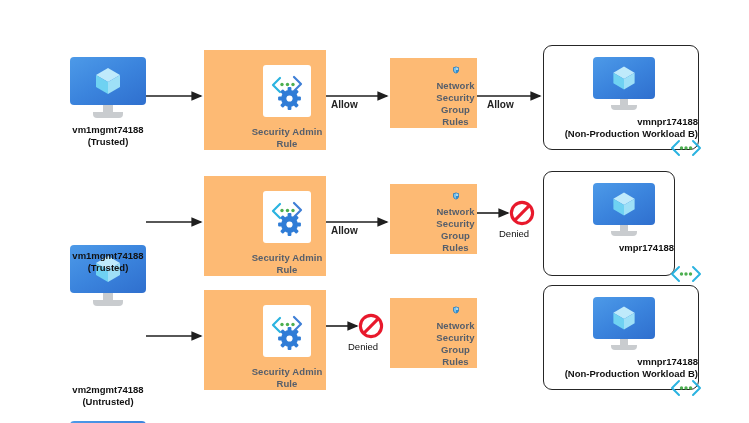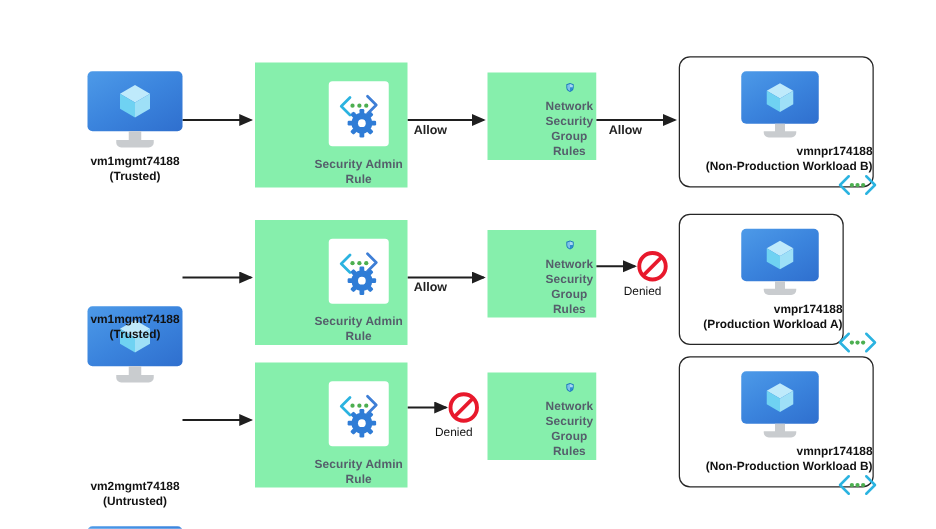--- a/index.html
+++ b/index.html
@@ -9,21 +9,21 @@
     font-family:"Liberation Sans", sans-serif;
     overflow:hidden;
     position:relative;
   }
   #diagram{position:absolute;left:0;top:0;width:749px;height:423px;}
 
   .node{position:absolute;box-sizing:border-box;}
 
   
   .panel{
-    background:#86efac;
+    background:#fdba74;
     display:flex;flex-direction:column;align-items:center;justify-content:flex-end;padding-left:44px;
   }
   .panel .panel-label{
     font-size:9.5px;font-weight:bold;color:#555e6b;text-align:center;line-height:12px;
     letter-spacing:.1px;
   }
 
   
   .white-tile{
     background:#ffffff;width:48px;height:58px;border-radius:3px;
@@ -255,21 +255,20 @@
       <div class="vm-stand" style="top:42px;width:8px;height:8px;"></div>
       <div class="vm-base" style="top:48px;width:26px;height:5px;border-radius:0 0 4px 4px;"></div>
       <svg class="vm-cube" width="23" height="25" viewBox="0 0 26 28" style="top:21px;">
         <polygon points="13,1 25,8 13,15 1,8" fill="#bfeafb"></polygon>
         <polygon points="1,8 13,15 13,27 1,20" fill="#6fd2f2"></polygon>
         <polygon points="25,8 13,15 13,27 25,20" fill="#9ee0f7"></polygon>
       </svg>
     </div>
     <div class="vmbox-label" style="top:70px;">
       <span>vmpr174188</span>
-      <span class="ln2">(Production Workload A)</span>
     </div>
   </div>
   <svg width="34" height="20" viewBox="0 0 34 20" style="position:absolute;left:669px;top:264px;">
     <path d="M10,3 L3,10 L10,17" fill="none" stroke="#2bb3e0" stroke-width="2" stroke-linecap="round" stroke-linejoin="round"></path>
     <path d="M24,3 L31,10 L24,17" fill="none" stroke="#2bb3e0" stroke-width="2" stroke-linecap="round" stroke-linejoin="round"></path>
     <circle cx="12.5" cy="10" r="1.7" fill="#4caf50"></circle>
     <circle cx="17" cy="10" r="1.7" fill="#4caf50"></circle>
     <circle cx="21.5" cy="10" r="1.7" fill="#4caf50"></circle>
   </svg>
 

